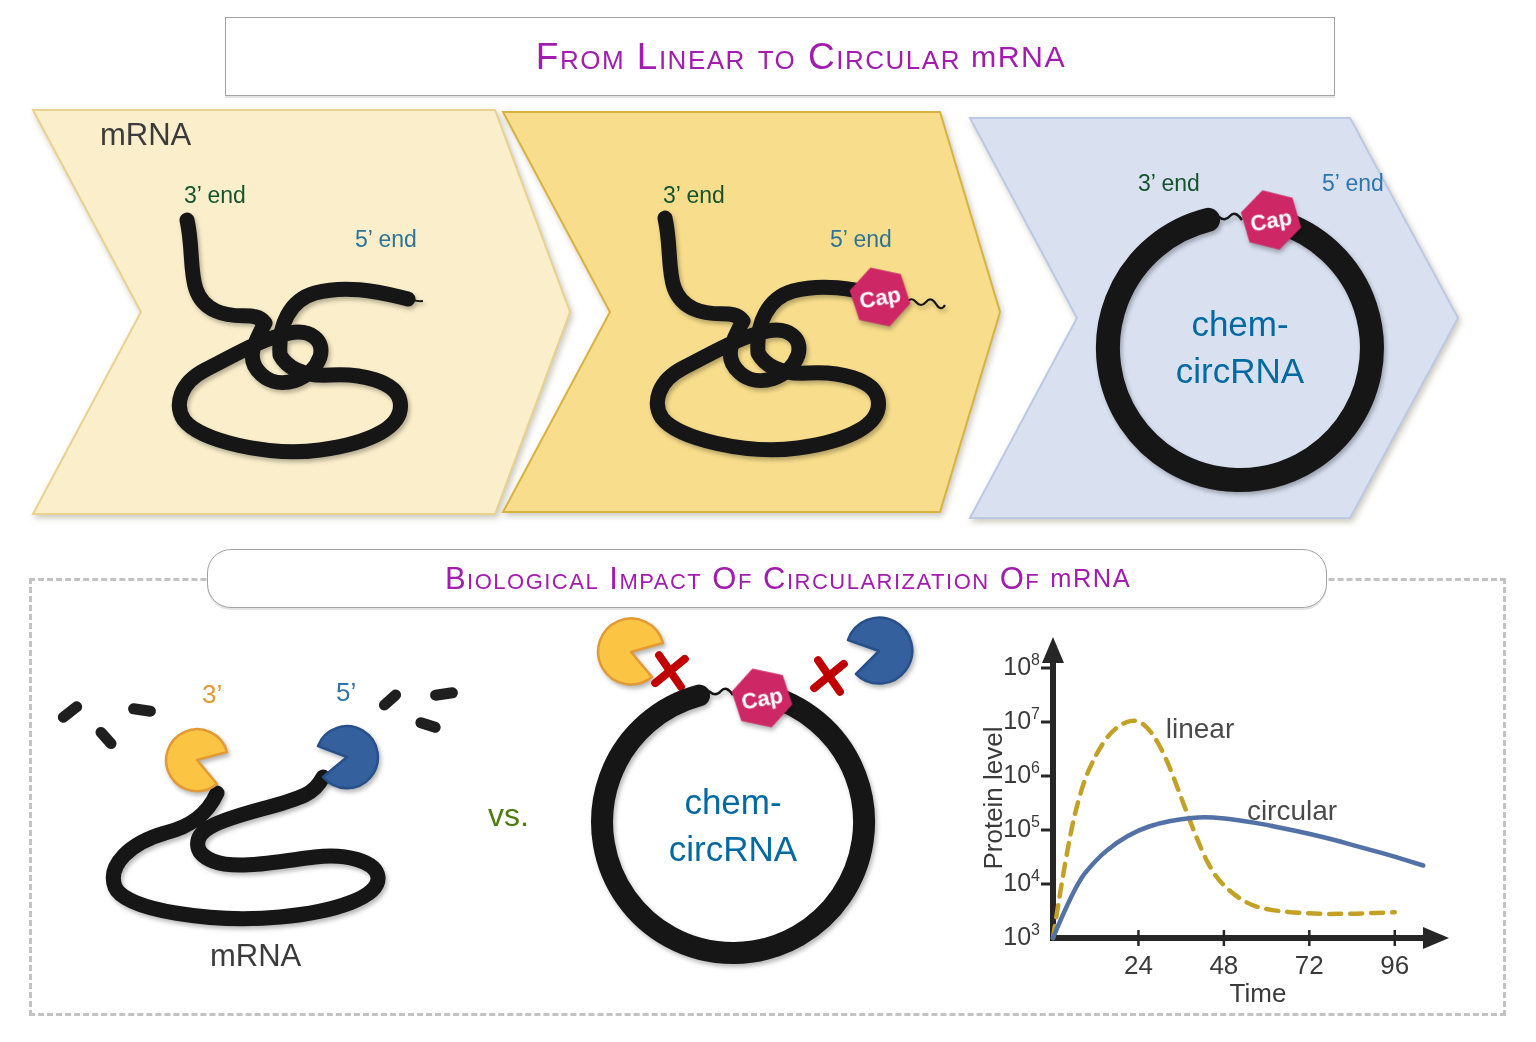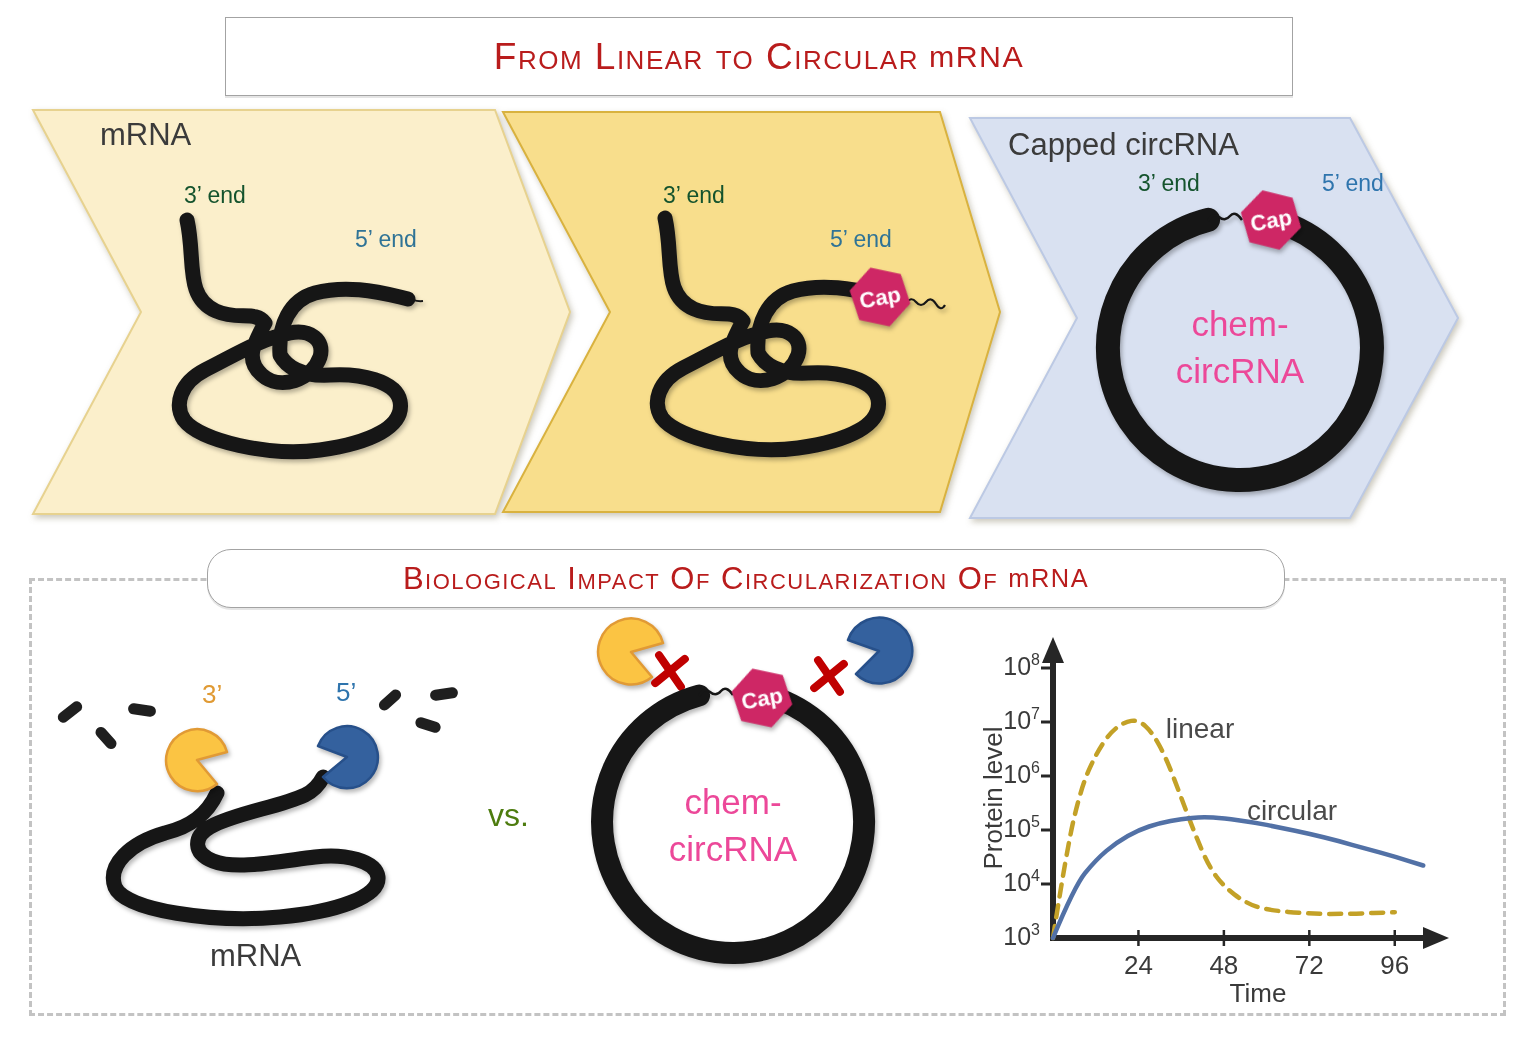--- a/index.html
+++ b/index.html
@@ -1,36 +1,36 @@
 <!DOCTYPE html>
 <html><head>
 <meta charset="utf-8">
 <style>
   html,body{margin:0;padding:0;background:#ffffff;}
   #canvas{position:relative;width:1536px;height:1042px;background:#ffffff;overflow:hidden;
           font-family:"Liberation Sans", sans-serif;}
   #art{position:absolute;left:0;top:0;z-index:1;}
   .title-box{position:absolute;z-index:3;background:#ffffff;border:1.5px solid #a3a3a3;
              box-shadow:0 2px 0 rgba(0,0,0,0.10);display:flex;align-items:center;justify-content:center;
-             color:#b91c1c;letter-spacing:1.5px;}
+             color:#a21caf;letter-spacing:1.5px;padding-left:42px;}
   .title-box .sc{font-variant:small-caps;font-weight:400;}
   .title-box .suffix{font-size:0.82em;margin-left:10px;}
   #title-top{left:225px;top:17px;width:1066px;height:77px;font-size:37px;}
   #title-bottom{left:207px;top:549px;width:1076px;height:57px;font-size:31px;border-radius:24px;}
   #dashed-box{position:absolute;z-index:0;left:29px;top:578px;width:1471px;height:432px;
               border:3px dashed #c3c3c3;}
   .lbl{position:absolute;z-index:2;white-space:nowrap;}
   .panel-label{font-size:31px;color:#3b3b3b;}
   .end3{font-size:23px;color:#14532d;}
   .end5-teal{font-size:23px;color:#2f7396;}
   .end5-blue{font-size:23px;color:#2e74ad;}
   .prime3{font-size:26px;color:#e09a33;}
   .prime5{font-size:26px;color:#2e74ad;}
   .ring-text{position:absolute;z-index:2;width:220px;text-align:center;font-size:35px;
-             color:#ec4899;line-height:47px;}
+             color:#0369a1;line-height:47px;}
   #vs-label{font-size:32px;color:#4d7c0f;}
   #mrna-bottom-label{font-size:31px;color:#3b3b3b;}
   .shadow-soft{filter:drop-shadow(2px 3px 2px rgba(0,0,0,0.28));}
   .shadow-panel{filter:drop-shadow(2px 3px 3px rgba(80,70,30,0.30));}
   .chart-text{fill:#3a3a3a;}
   .chart-label{fill:#4a4a4a;font-size:28px;}
 </style>
 </head>
 <body>
 
@@ -157,21 +157,20 @@
     </g>
   </svg>
 
   <div class="lbl panel-label" style="left:100px;top:117px;">mRNA</div>
   <div class="lbl end3" style="left:184px;top:182px;">3’ end</div>
   <div class="lbl end5-teal" style="left:355px;top:226px;">5’ end</div>
 
   <div class="lbl end3" style="left:663px;top:182px;">3’ end</div>
   <div class="lbl end5-teal" style="left:830px;top:226px;">5’ end</div>
 
-  <div class="lbl panel-label" style="left:1008px;top:127px;">Capped circRNA</div>
   <div class="lbl end3" style="left:1138px;top:170px;">3’ end</div>
   <div class="lbl end5-blue" style="left:1322px;top:170px;">5’ end</div>
 
   <div class="ring-text" style="left:1130px;top:300px;z-index:2;">
     <div>chem-</div>
     <div>circRNA</div>
   </div>
 
   <div class="lbl prime3" style="left:202px;top:679px;">3’</div>
   <div class="lbl prime5" style="left:336px;top:677px;">5’</div>

